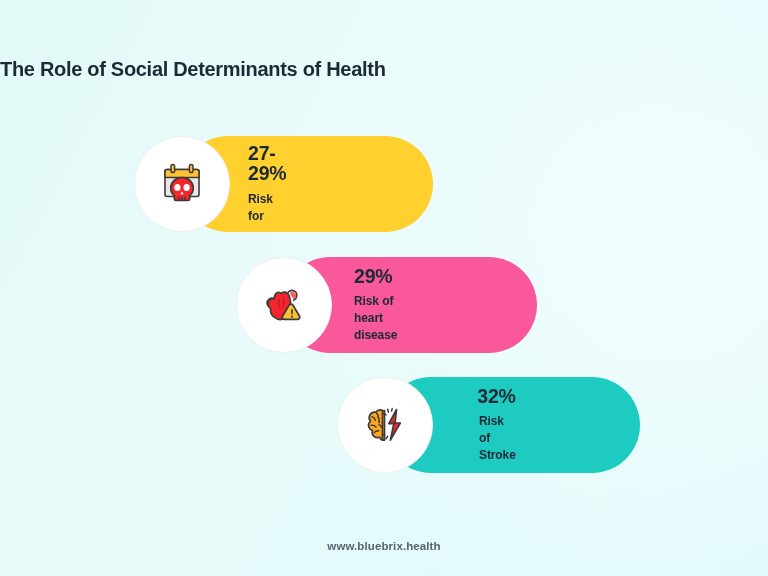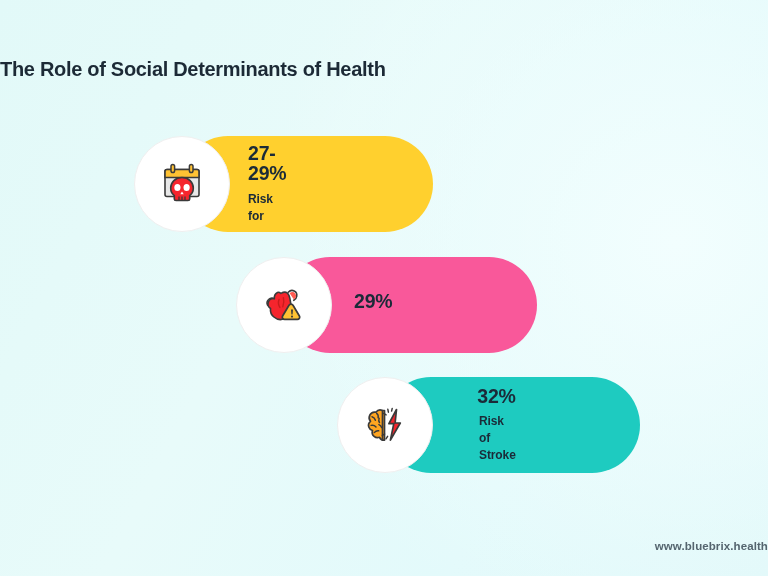--- a/index.html
+++ b/index.html
@@ -101,21 +101,21 @@
   #row-3 .bar  { width: 257px; background: #1ECBC0; }
   #row-3 .bar-text { left: 122px; align-items: flex-end; }
   #row-3 .desc { margin-top: 0; margin-left: 20px; }
 
   
   #footer {
     position: absolute;
     left: 0;
     top: 540px;
     width: 768px;
-    text-align: right;
+    text-align: center;
     font-size: 11.5px;
     font-weight: bold;
     color: #55656F;
     letter-spacing: 0.1px;
   }
 </style>
 </head>
 <body>
 
 <div id="infographic">
@@ -154,20 +154,24 @@
         </svg>
       </span>
     </div>
   </div>
 
   <div class="row" id="row-2">
     <div class="bar"></div>
 
     <div class="bar-text">
       <div class="pct">29%</div>
+      <div class="desc">
+        <div>Risk of</div>
+        <div>heart disease</div>
+      </div>
     </div>
 
     <div class="circle">
       <span>
         <svg width="52" height="52" viewBox="0 0 52 52">
 
           <path d="M19.5 13.5c-2.2 1.2-3.4 3.6-3.2 6.1-2.6-.3-5 1-5.9 3.3-1 2.6.2 5.3 2.1 6.6-.4 3.2.9 6.4 3.4 8.5 3 2.6 7.3 3.2 10.8 1.6 3.4-1.5 5.8-4.8 6.3-8.5.5-3.9-.4-8-1.2-11.9-.4-2-1-4.3-2.7-5.4-2-1.3-4.4-.4-6.2.6-1.1-.9-2.3-1.5-3.4-.9z" fill="#F5252D" stroke="#3A3A3A" stroke-width="1.6" stroke-linejoin="round"></path>
 
           <path d="M30.2 13.2c1.6-1.6 4-2.2 6-1.2 1.9 1 2.9 3.2 2.5 5.3-.3 1.7-1.4 3.2-2.9 4" fill="none" stroke="#3A3A3A" stroke-width="1.6" stroke-linecap="round"></path>
           <path d="M31.6 14.3c1.2-1.2 3-1.6 4.5-.8 1.4.8 2.2 2.4 1.9 4-.2 1.2-1 2.3-2.1 2.9" fill="#FF5B52" stroke="none"></path>

